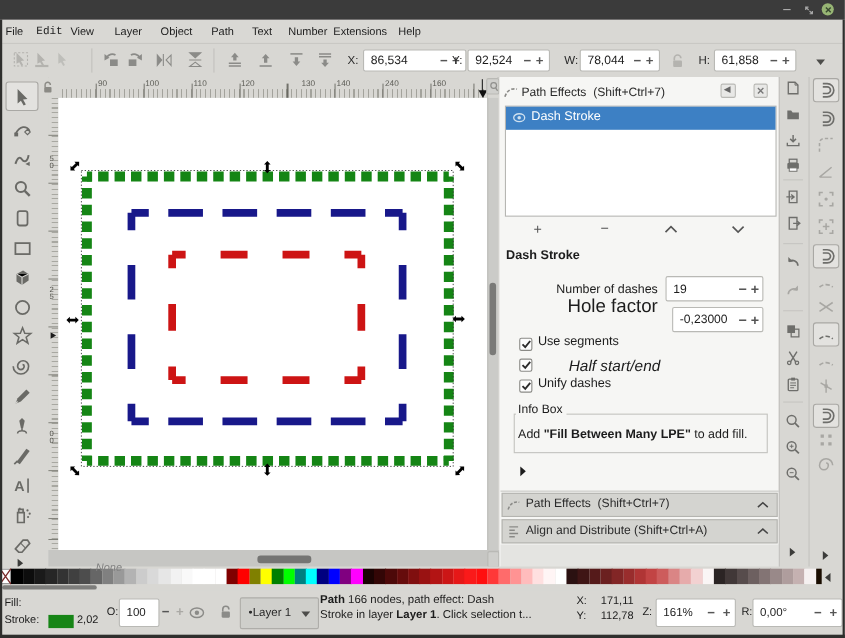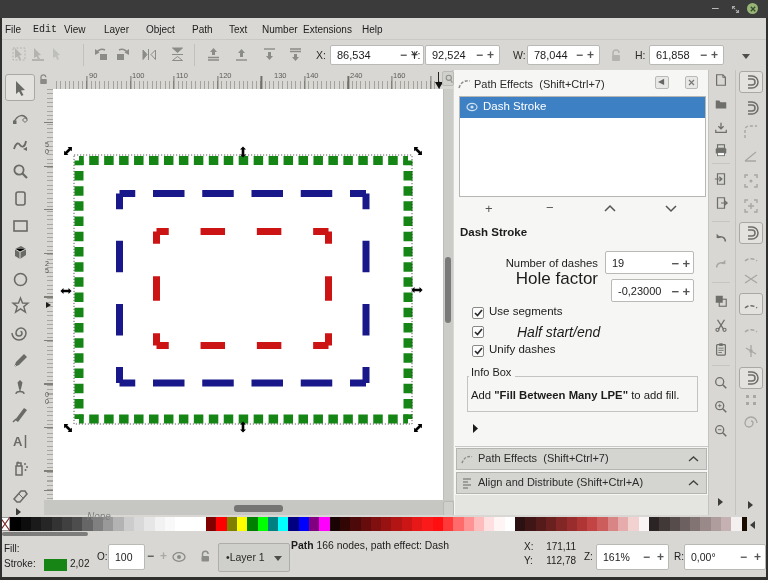--- a/index.html
+++ b/index.html
@@ -585,20 +585,21 @@
       <circle cx="7" cy="6" r="2" fill="#8b8b88"></circle>
     </svg>
 <svg style="left:199px;top:550px;" width="12" height="13" viewBox="0 0 12 13">
       <path d="M3.5 6 V4 a2.8 2.8 0 0 1 5.6 0" fill="none" stroke="#8b8b88" stroke-width="1.4"></path>
       <rect x="2.5" y="6" width="7.5" height="5.5" rx="1" fill="#8b8b88"></rect>
     </svg>
 <div class="abs" style="left:218px;top:543px;width:72px;height:29px;background:#cfcfcb;border:1px solid #aeada9;border-radius:2px;"></div>
 <div class="txt" style="left:226px;top:551px;font-size:10.5px;color:#2a2a2a;">•Layer 1</div>
 <div class="abs" style="left:274px;top:556px;width:0;height:0;border-left:4px solid transparent;border-right:4px solid transparent;border-top:5px solid #4d4d4a;"></div>
 <div class="txt" style="left:291px;top:540px;font-size:10.4px;"><b>Path</b> 166 nodes, path effect: Dash</div>
+<div class="txt" style="left:291px;top:554px;font-size:10.4px;">Stroke in layer <b>Layer 1</b>. Click selection t...</div>
 <div class="txt" style="left:524px;top:541px;font-size:10px;">X:</div>
 <div class="txt" style="left:537px;top:541px;width:39px;text-align:right;font-size:10px;">171,11</div>
 <div class="txt" style="left:524px;top:555px;font-size:10px;">Y:</div>
 <div class="txt" style="left:537px;top:555px;width:39px;text-align:right;font-size:10px;">112,78</div>
 <div class="txt" style="left:584px;top:551px;font-size:10px;">Z:</div>
 <div class="spin" style="left:596px;top:544px;width:73px;height:26px;">
       <span class="v" style="font-size:10.5px;">161%</span>
       <span class="m" style="right:18px;font-size:12px;">−</span>
       <span class="p" style="right:4px;font-size:12px;">+</span>
     </div>

